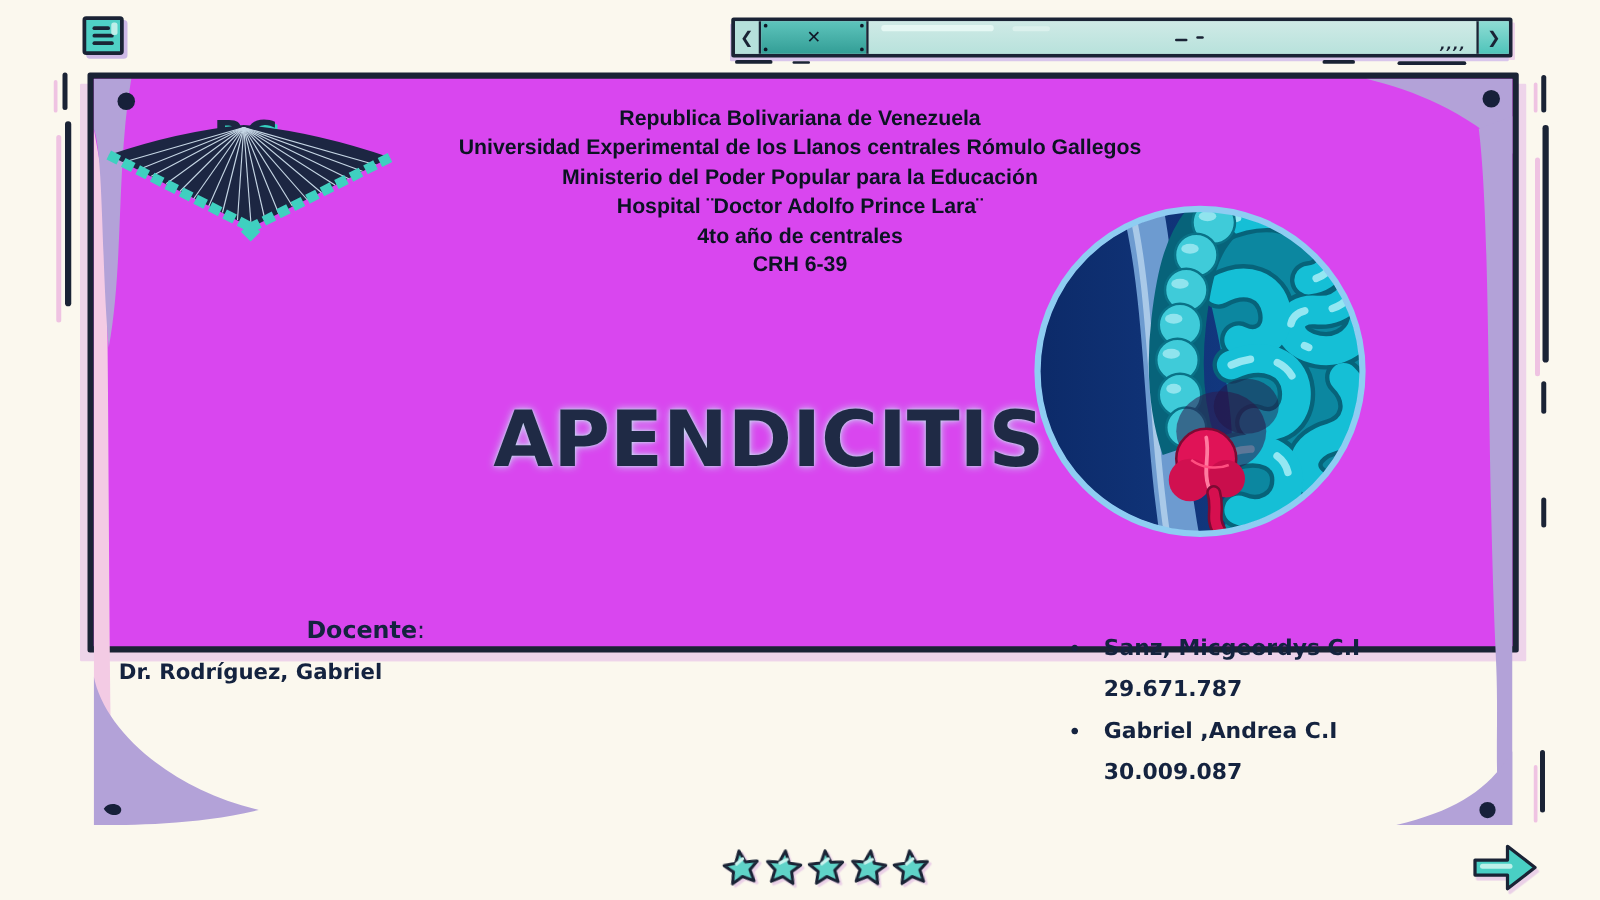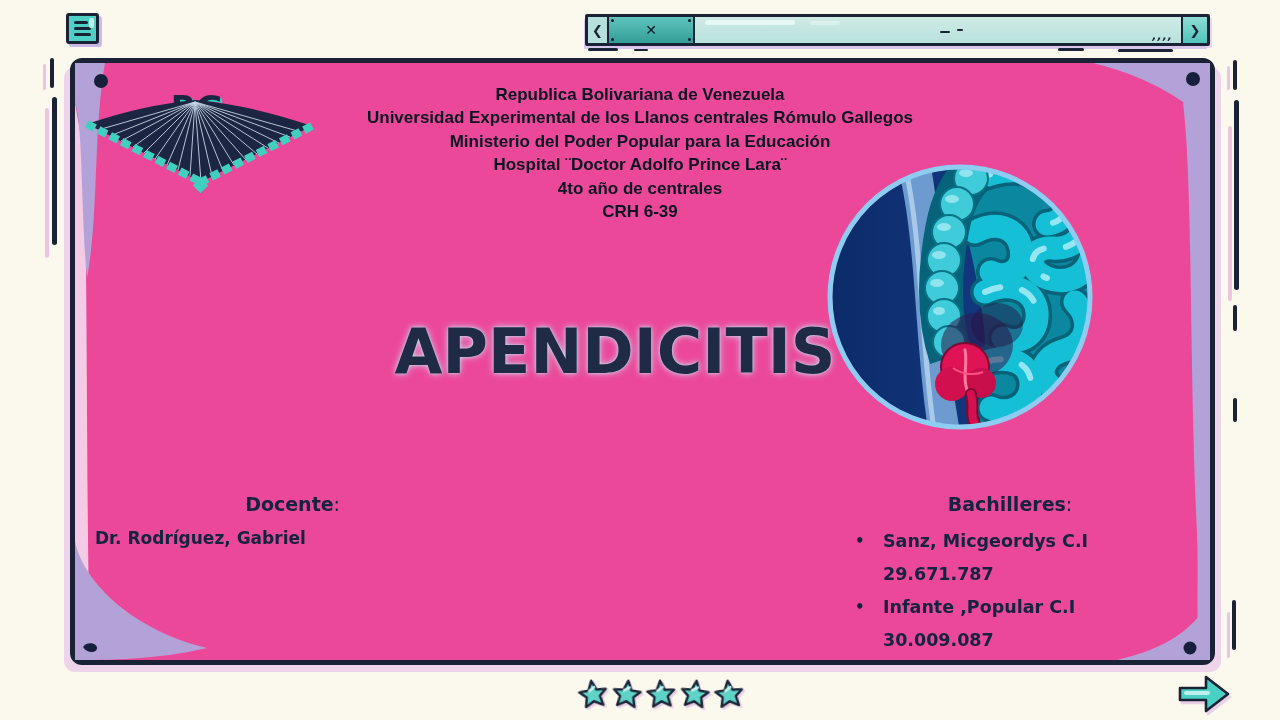--- a/index.html
+++ b/index.html
@@ -31,22 +31,22 @@
   .sb-thumb i{position:absolute;width:3px;height:3px;background:#101828;border-radius:50%;}
   .sb-thumb i:nth-of-type(1){left:2px;top:2px}.sb-thumb i:nth-of-type(2){right:2px;top:2px}
   .sb-thumb i:nth-of-type(3){left:2px;bottom:2px}.sb-thumb i:nth-of-type(4){right:2px;bottom:2px}
   .sb-track{position:relative;flex:1;background:linear-gradient(#cfeae6,#b8e2dc);cursor:pointer;}
   .sb-track .streak{position:absolute;left:10px;top:3px;width:90px;height:5px;background:#eafaf7;border-radius:3px;opacity:.85;}
   .sb-track .streak2{position:absolute;left:115px;top:4px;width:30px;height:4px;background:#e2f5f1;border-radius:3px;opacity:.7;}
   .sb-track .mark{position:absolute;top:14px;width:10px;height:2px;background:#1a2335;border-radius:1px;}
   .sb-ticks{position:absolute;right:8px;bottom:1px;font-size:11px;font-weight:bold;letter-spacing:1px;color:#1a2335;font-style:italic;}
 
   
-  .frame{position:absolute;left:70px;top:58px;width:1145px;height:607px;background:#ec4899;
-         border:5px solid #1a2335;border-radius:12px;box-sizing:border-box;
+  .frame{position:absolute;left:70px;top:58px;width:1145px;height:464px;background:#d946ef;
+         border:5px solid #1a2335;border-radius:2px;box-sizing:border-box;
          box-shadow:-7px 8px 0 -1px #eed4ea,7px 8px 0 -1px #eed4ea;}
   .frame-decor{position:absolute;left:0;top:0;width:1135px;height:597px;pointer-events:none;}
 
   .header-block{position:absolute;left:200px;top:20px;width:730px;text-align:center;
                 font-family:"Liberation Sans",sans-serif;font-weight:700;font-size:17px;
                 line-height:23.4px;color:#0b1322;}
   .title{position:absolute;left:200px;top:252px;width:680px;text-align:center;
          font-weight:700;font-size:62px;letter-spacing:0px;color:#1f2a45;
          text-shadow:0 0 7px rgba(198,228,242,.95),0 0 2px rgba(198,228,242,.9);}
   .docente{position:absolute;left:20px;top:430px;width:245px;color:#14233f;}
@@ -253,33 +253,32 @@
     </svg>
 
     <div class="title">APENDICITIS</div>
 
     <div class="docente">
       <div class="hd"><span>Docente</span><span class="colon">:</span></div>
       <div class="nm">Dr. Rodríguez, Gabriel</div>
     </div>
 
     <div class="bach">
-      <div class="hd"><span>Bachilleres</span><span class="colon">:</span></div>
       <ul>
         <li>
           <span class="blt">•</span>
           <div>
               <div>Sanz, Micgeordys C.I</div>
                <div>29.671.787</div>
             </div>
         </li>
         <li>
           <span class="blt">•</span>
           <div>
-              <div>Infante ,Popular C.I</div>
+              <div>Gabriel ,Andrea C.I</div>
                <div>30.009.087</div>
             </div>
         </li>
       </ul>
     </div>
 
   </div>
 
   <div class="stars">
     <svg class="star" viewBox="0 0 24 24" style="transform:rotate(-8deg)">

